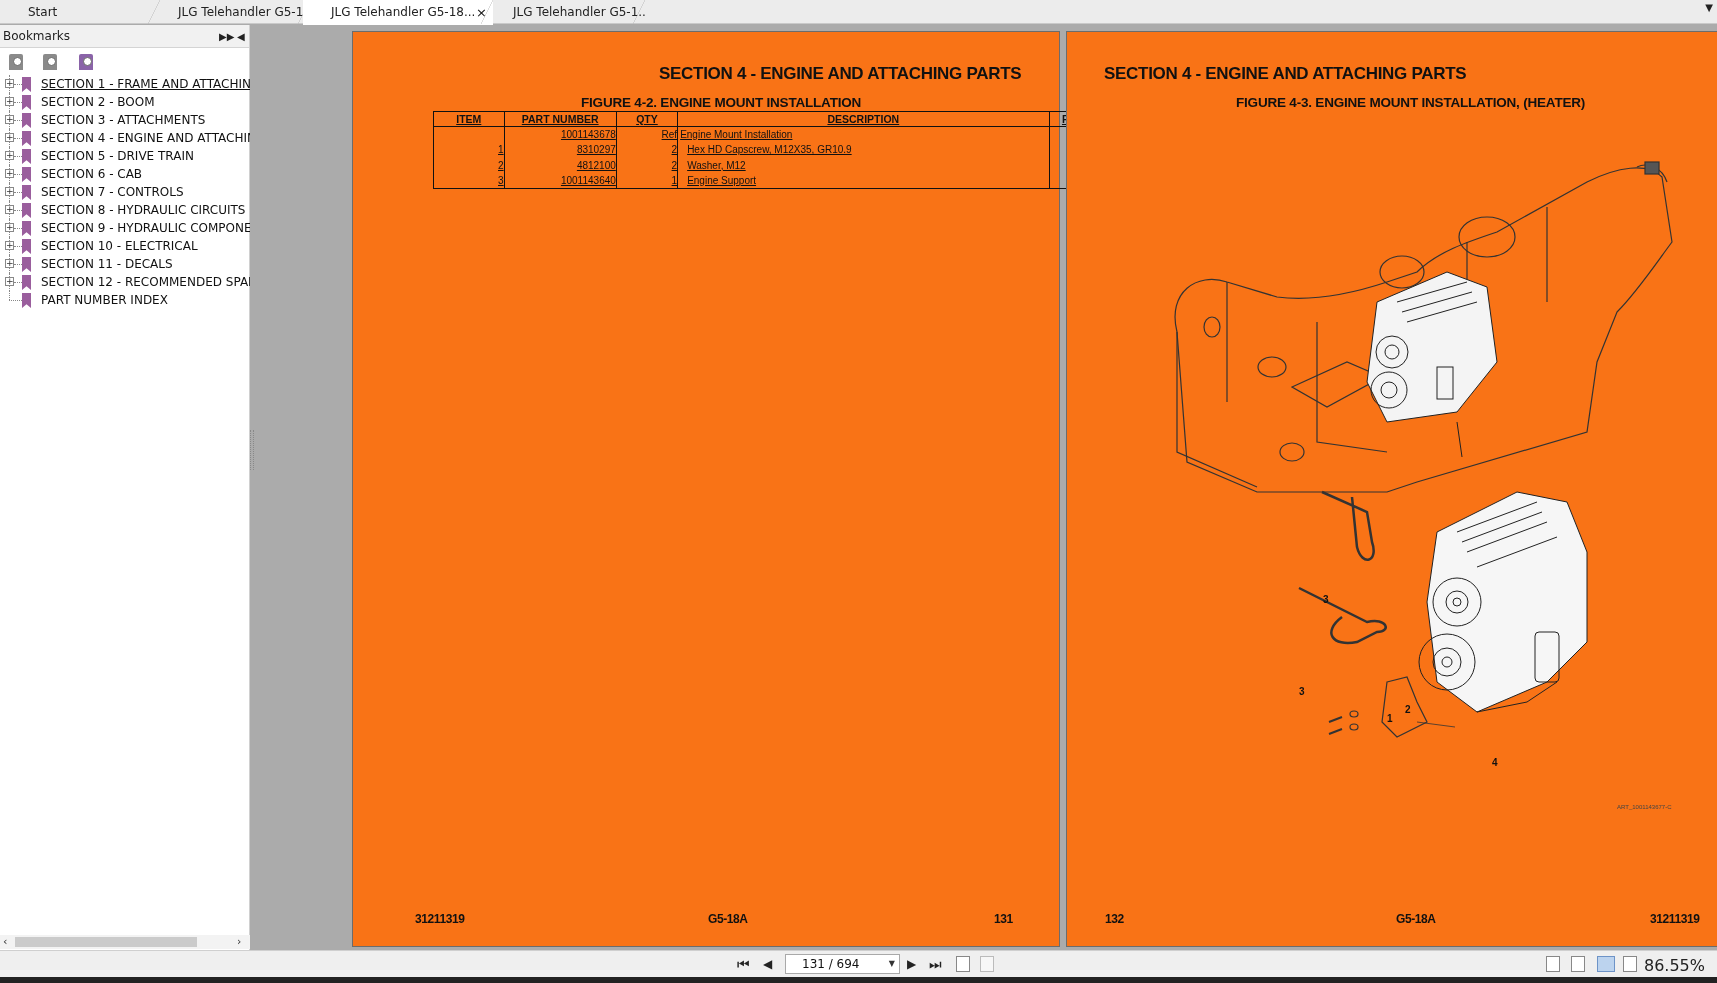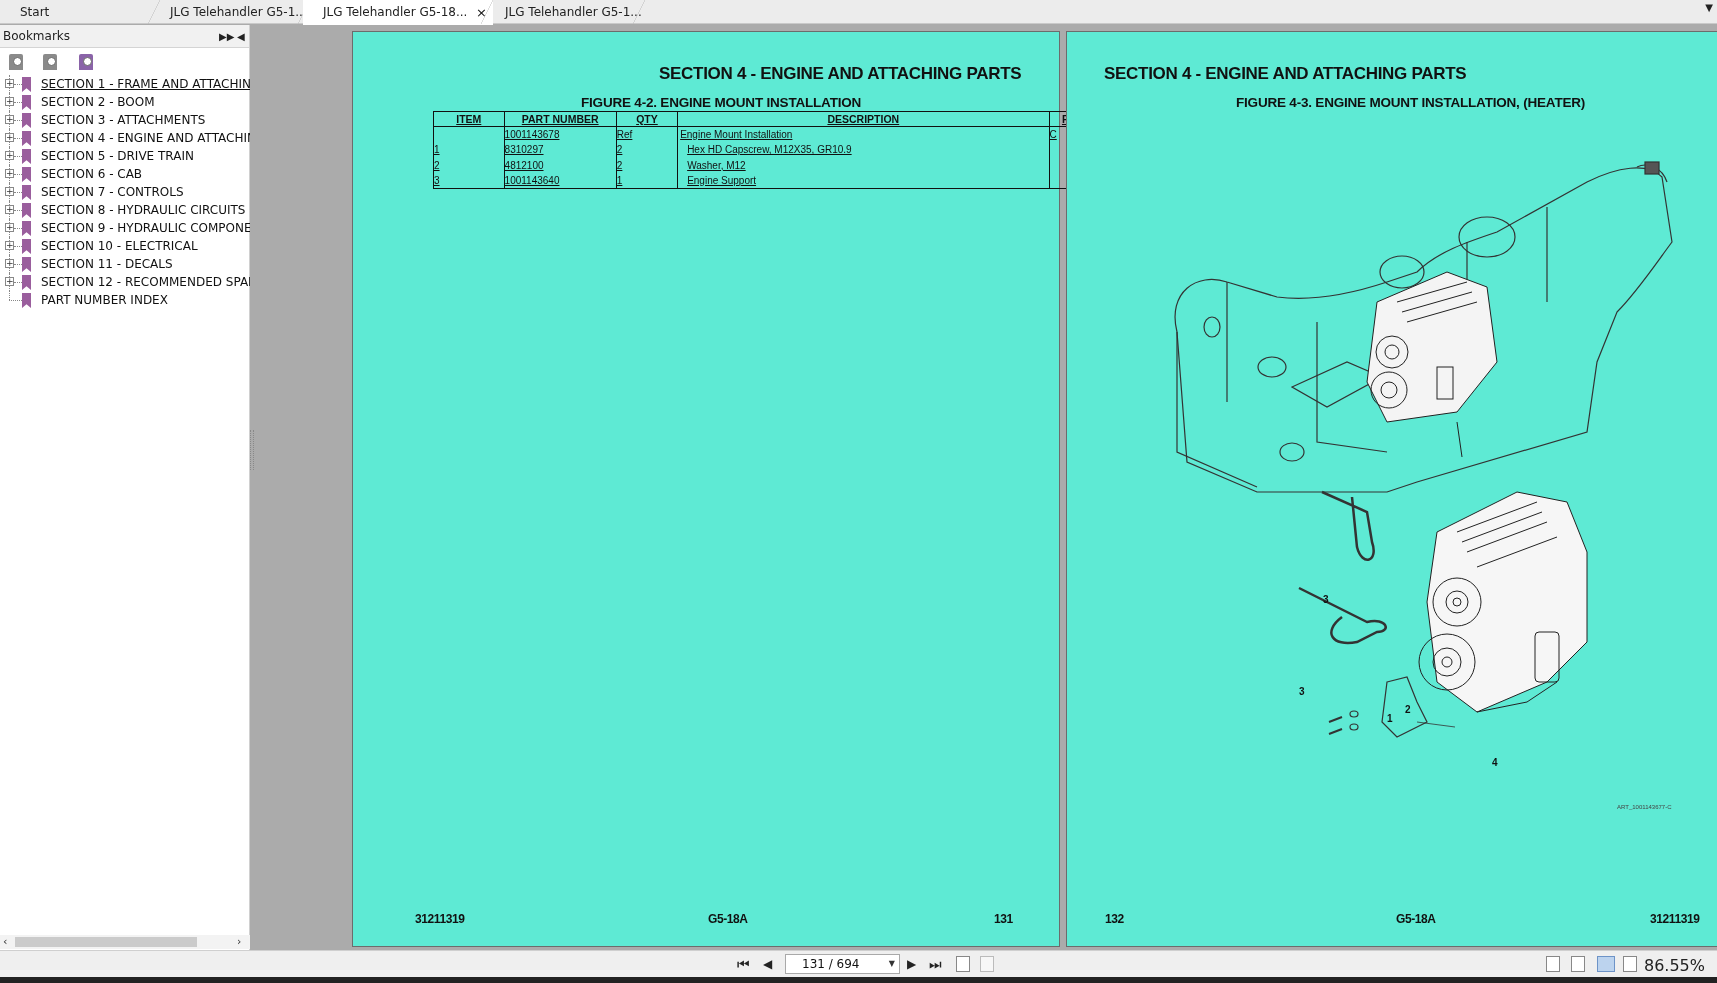--- a/index.html
+++ b/index.html
@@ -1,21 +1,21 @@
 <!DOCTYPE html>
 <html><head>
 <meta charset="utf-8">
 <style>
   * { box-sizing: border-box; margin: 0; padding: 0; }
   html, body { width: 1717px; height: 983px; overflow: hidden; background: #ababab; font-family: "DejaVu Sans", sans-serif; }
   .app { position: relative; width: 1717px; height: 983px; }
 
   
   .tabbar { position: absolute; left: 0; top: 0; width: 1717px; height: 24px; background: #ececec; border-bottom: 1px solid #c9c9c9; }
-  .tab { position: absolute; top: 0; height: 24px; font-size: 12px; line-height: 25px; color: #222; padding-left: 20px; white-space: nowrap; overflow: hidden; }
+  .tab { position: absolute; top: 0; height: 24px; font-size: 12px; line-height: 25px; color: #222; padding-left: 28px; white-space: nowrap; overflow: hidden; }
   .tab::after { content: ""; position: absolute; right: 0; top: 0; width: 12px; height: 24px; background: linear-gradient(to bottom right, transparent 48%, #b8b8b8 50%, transparent 52%); }
   .tab.active { background: #fff; height: 25px; }
   .tab .close { position: absolute; right: 6px; top: 0; font-size: 13px; color: #111; }
   .tab-menu { position: absolute; right: 4px; top: 2px; font-size: 10px; color: #222; }
 
   
   .sidebar { position: absolute; left: 0; top: 25px; width: 250px; height: 925px; background: #fff; border-right: 1px solid #d0d0d0; }
   .sb-head { height: 23px; background: #f1f1f1; border-bottom: 1px solid #d4d4d4; font-size: 12px; line-height: 23px; padding-left: 3px; color: #222; position: relative; }
   .sb-head .ctrl { position: absolute; top: 0; font-size: 10px; color: #222; }
   .sb-tools { height: 26px; position: relative; }
@@ -30,30 +30,30 @@
   .bm .label { position: absolute; left: 41px; top: 0; }
   .bm .label.current { text-decoration: underline; }
 
   .sb-hscroll { position: absolute; left: 0; top: 910px; width: 250px; height: 14px; background: #f3f3f3; }
   .sb-hscroll .thumb { position: absolute; left: 15px; top: 2px; width: 182px; height: 10px; background: #cbcbcb; }
   .sb-hscroll .arr { position: absolute; top: 0; font-size: 11px; line-height: 14px; color: #333; }
 
   .splitter { position: absolute; left: 250px; top: 430px; width: 4px; height: 40px; border-left: 1px dotted #888; border-right: 1px dotted #888; }
 
   
-  .page { position: absolute; background: #5eead4; border: 1px solid #6c6c6c; font-family: "Liberation Sans", sans-serif; color: #111; }
+  .page { position: absolute; background: #f97316; border: 1px solid #6c6c6c; font-family: "Liberation Sans", sans-serif; color: #111; }
   .page1 { left: 352px; top: 31px; width: 708px; height: 916px; }
   .page2 { left: 1066px; top: 31px; width: 660px; height: 916px; }
   .p-section { position: absolute; font-weight: bold; font-size: 17px; letter-spacing: -0.3px; white-space: nowrap; }
   .p-figure { position: absolute; font-weight: bold; font-size: 13.5px; letter-spacing: -0.2px; white-space: nowrap; }
   .p-foot { position: absolute; top: 880px; font-weight: bold; font-size: 12px; letter-spacing: -0.4px; text-align: right; }
 
   table.parts { position: absolute; left: 80px; top: 79px; width: 664px; border-collapse: collapse; font-size: 10px; text-decoration: underline; }
   table.parts th { border: 1px solid #111; border-width: 1.5px 1px 1.5px 1px; font-weight: bold; height: 15px; text-align: center; font-size: 10.5px; }
-  table.parts td { border-left: 1px solid #111; border-right: 1px solid #111; height: 15.5px; text-align: left; }
+  table.parts td { border-left: 1px solid #111; border-right: 1px solid #111; height: 15.5px; text-align: right; }
   table.parts td.desc { text-align: left; padding-left: 2px; }
   table.parts td.desc.ind { padding-left: 9px; }
   table.parts tr:last-child td { border-bottom: 1.5px solid #111; }
   table.parts { border: 1.5px solid #111; }
 
   .art { position: absolute; left: 50px; top: 90px; width: 580px; height: 720px; }
   .art-tag { position: absolute; left: 550px; top: 770px; font-size: 6px; color: #444; }
   .callout { position: absolute; font-size: 10px; font-weight: bold; }
 
   

